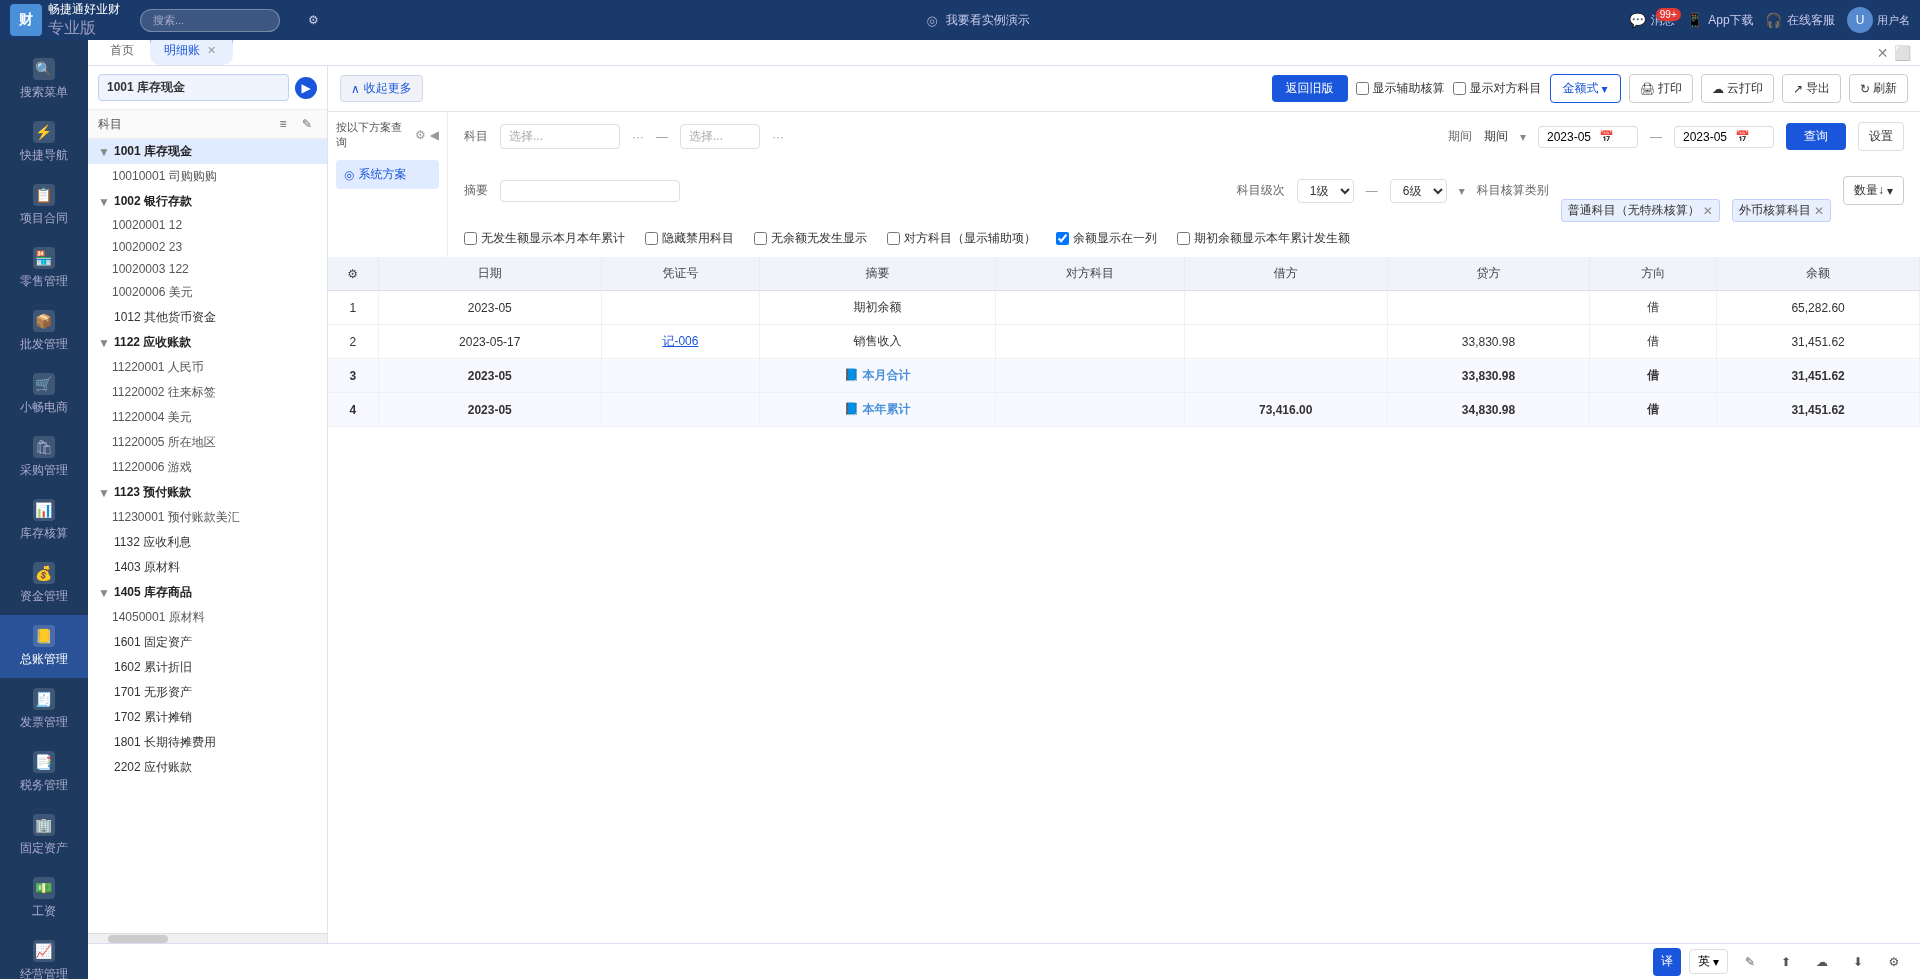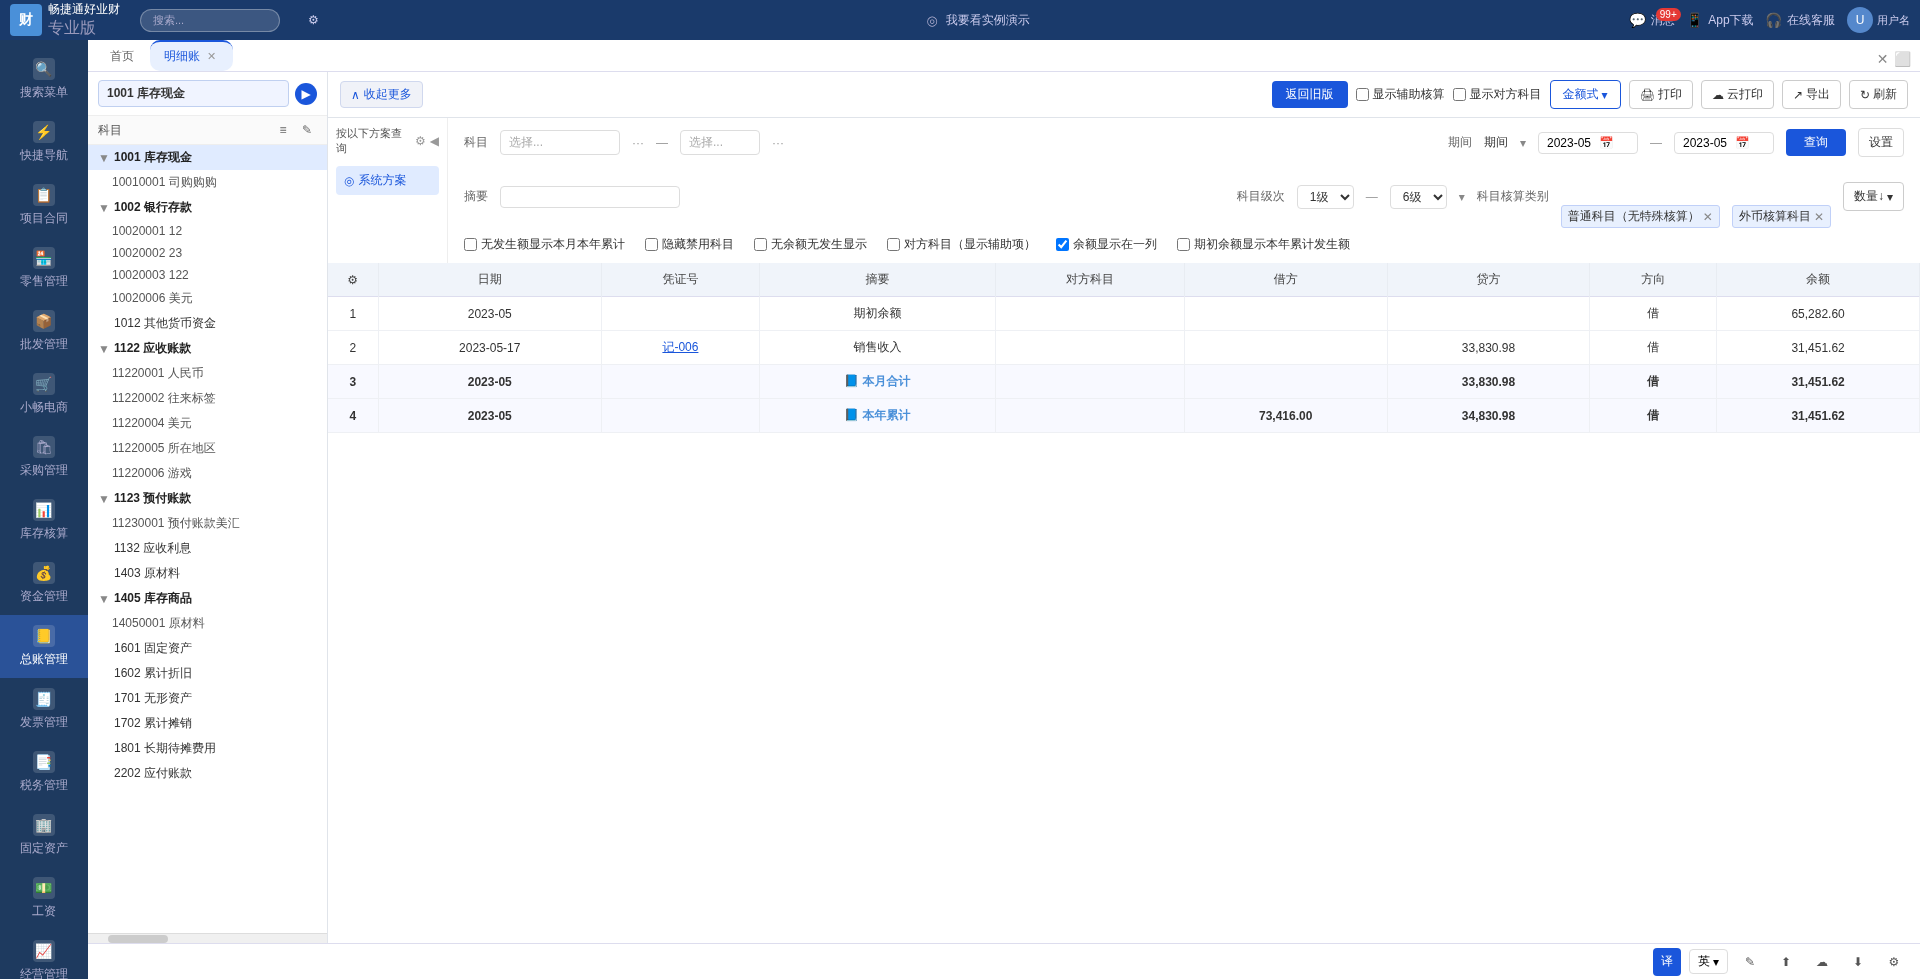--- a/index.html
+++ b/index.html
@@ -120,21 +120,21 @@
     .content-area {
       flex: 1;
       display: flex;
       flex-direction: column;
       background: #f5f6fa;
       overflow: hidden;
     }
 
     
     .tab-bar {
-      height: 32px;
+      height: 26px;
       background: #fff;
       display: flex;
       align-items: flex-end;
       border-bottom: 1px solid #dde;
       padding: 0 8px;
       gap: 2px;
     }
     .tab {
       padding: 6px 14px;
       cursor: pointer;

